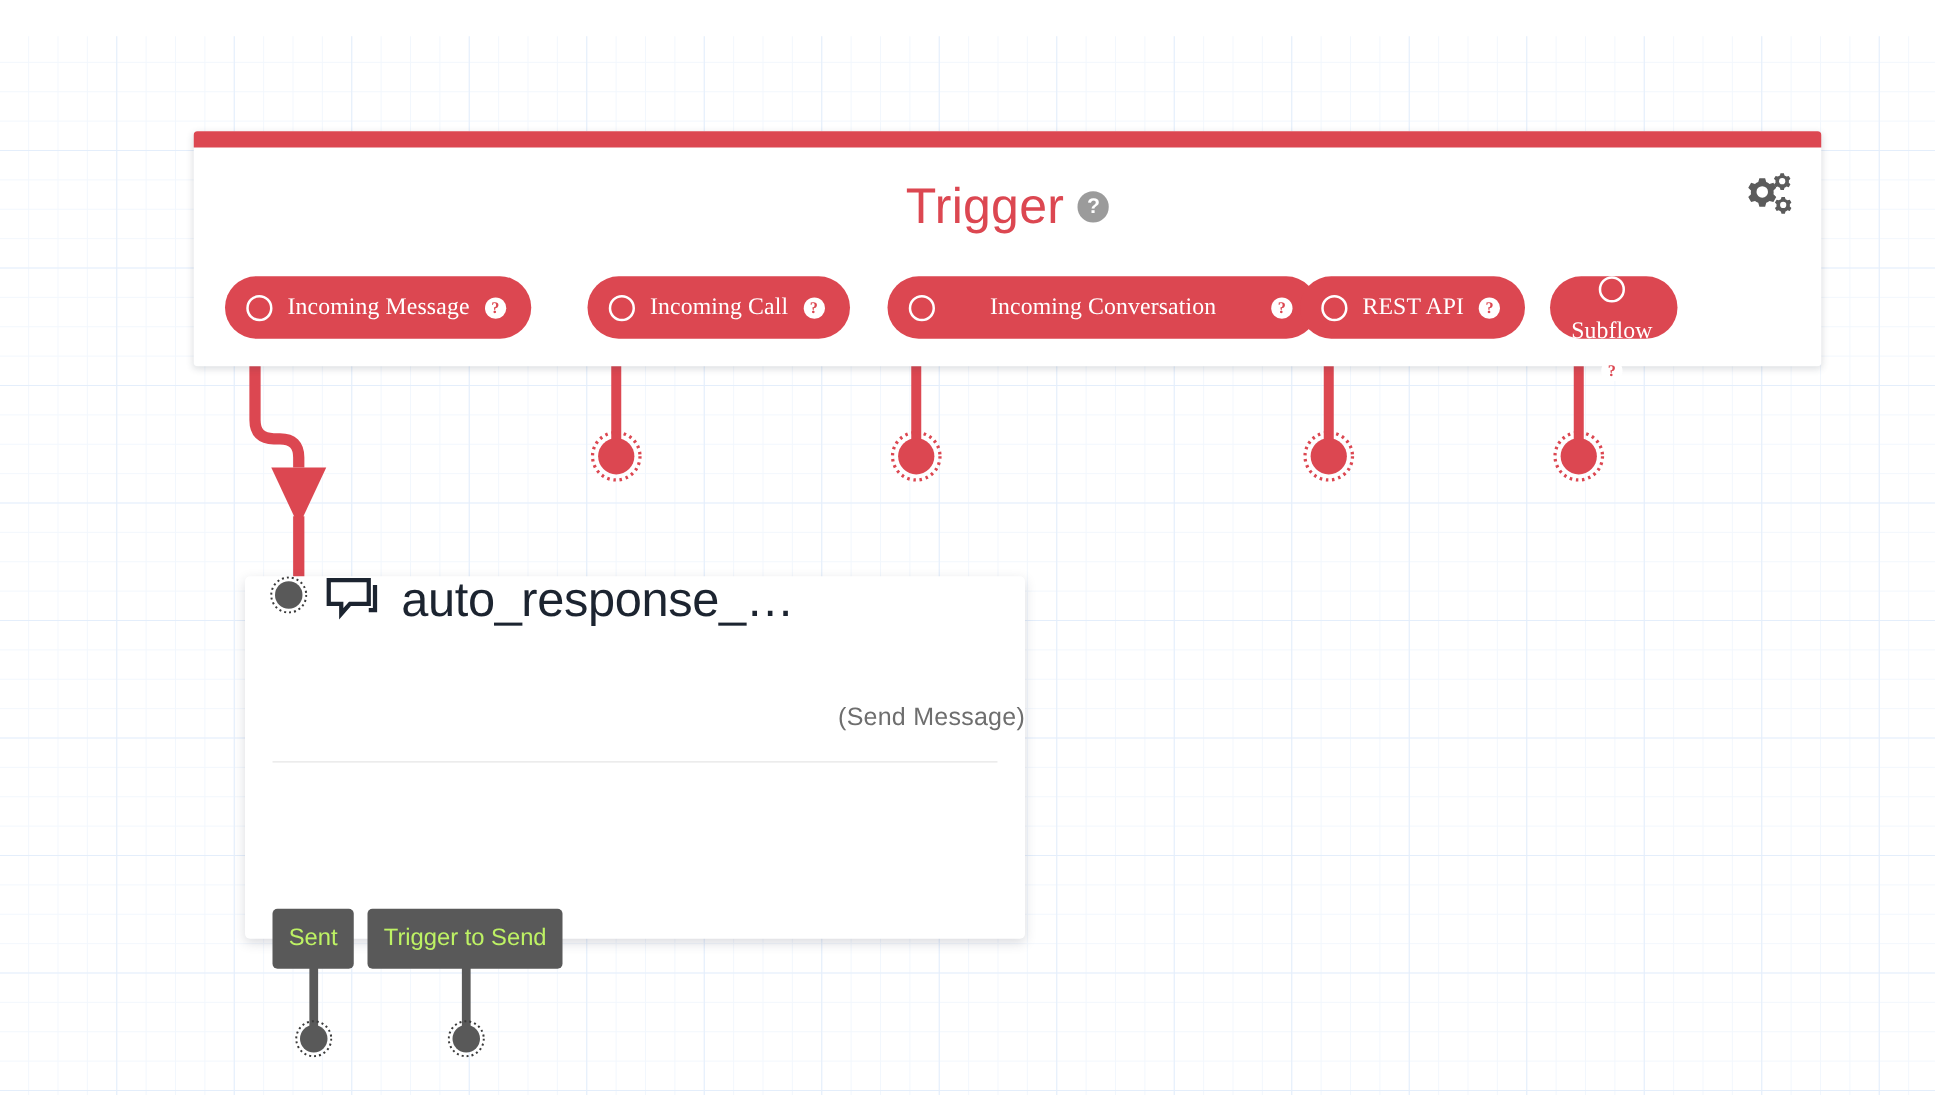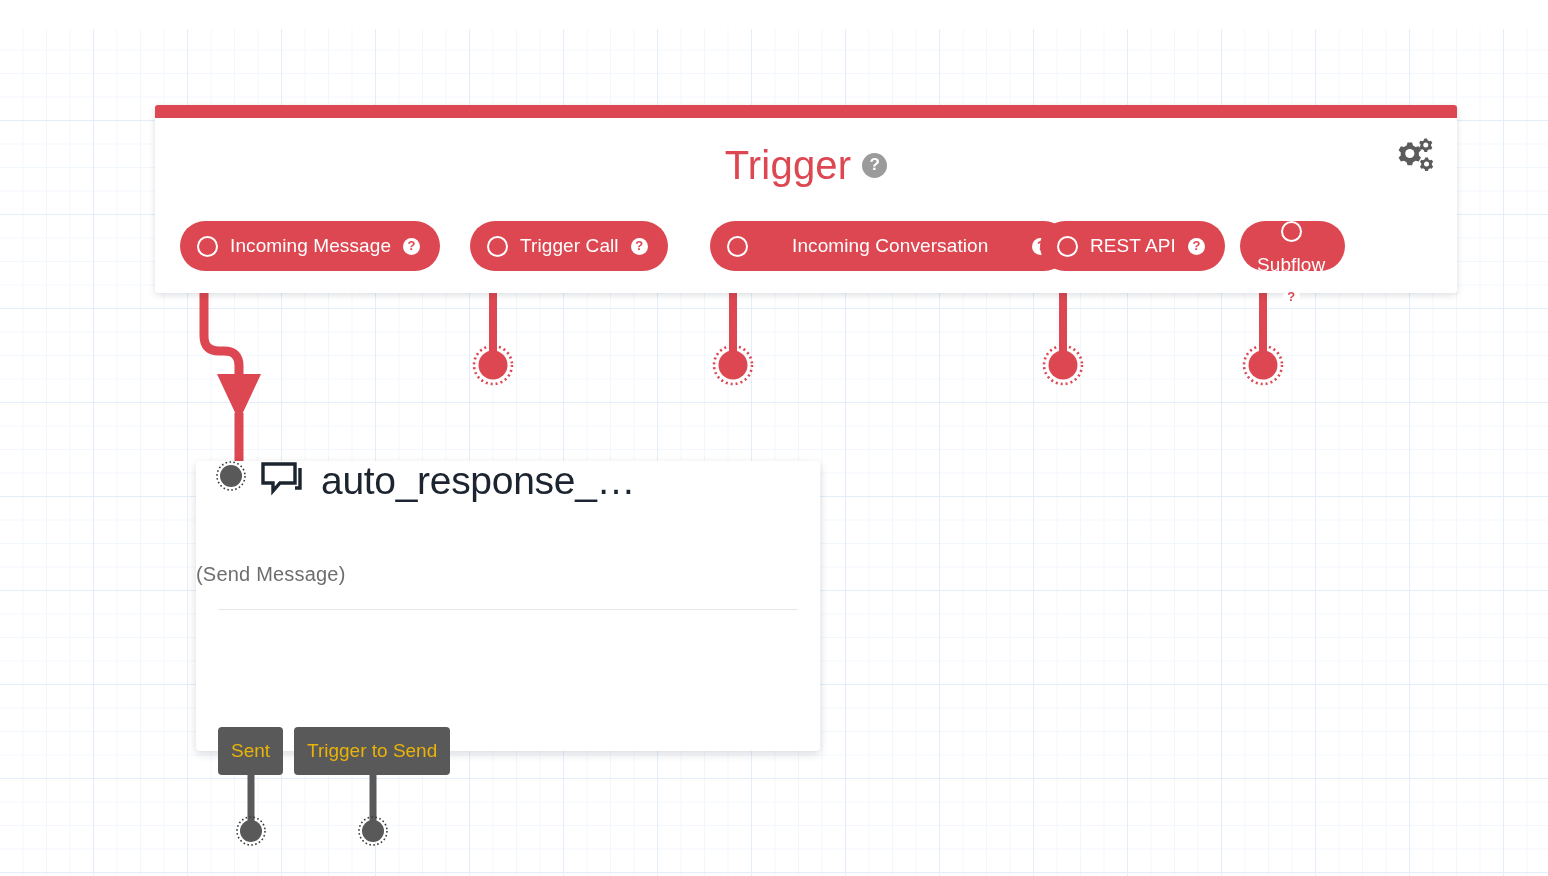--- a/index.html
+++ b/index.html
@@ -113,20 +113,21 @@
     cursor: pointer;
   }
 
   
   #pill-row {
     position: absolute;
     left: 0;
     top: 116px;
     width: 100%;
     height: 50px;
+    font-family: Liberation Serif, serif;
   }
   .pill {
     position: absolute;
     height: 50px;
     display: flex;
     align-items: center;
     gap: 12px;
     padding: 0 20px 0 17px;
     background: #dc4751;
     border-radius: 26px;
@@ -180,21 +181,21 @@
     letter-spacing: -0.3px;
     line-height: 1;
     overflow: hidden;
     white-space: nowrap;
   }
   #node-subtitle {
     position: absolute;
     left: 0;
     top: 102px;
     width: 100%;
-    text-align: left;
+    text-align: right;
     font-size: 20px;
     color: #6e6e6e;
     letter-spacing: 0.2px;
   }
   #node-divider {
     position: absolute;
     left: 22px;
     top: 148px;
     width: 580px;
     height: 1px;
@@ -202,21 +203,21 @@
   }
 
   
   .out-label {
     position: absolute;
     height: 48px;
     display: flex;
     align-items: center;
     padding: 0 13px;
     background: #595959;
-    color: #eab308;
+    color: #bef264;
     font-size: 19px;
     border-radius: 4px;
     white-space: nowrap;
     z-index: 4;
     cursor: pointer;
   }
   .port-dot {
     position: absolute;
     width: 30px; height: 30px;
     z-index: 4;
@@ -314,21 +315,21 @@
     <div id="pill-row">
 
       <div class="pill" style="left:25px;">
         <span class="pill-dot"></span>
         <span class="pill-label">Incoming Message</span>
         <span class="help-badge white">?</span>
       </div>
 
       <div class="pill" style="left:315px;">
         <span class="pill-dot"></span>
-        <span class="pill-label">Trigger Call</span>
+        <span class="pill-label">Incoming Call</span>
         <span class="help-badge white">?</span>
       </div>
 
       <div class="pill" style="left:555px;gap:44px;">
         <span class="pill-dot"></span>
         <span class="pill-label">Incoming Conversation</span>
         <span class="help-badge white">?</span>
       </div>
 
       <div class="pill" style="left:885px;">

